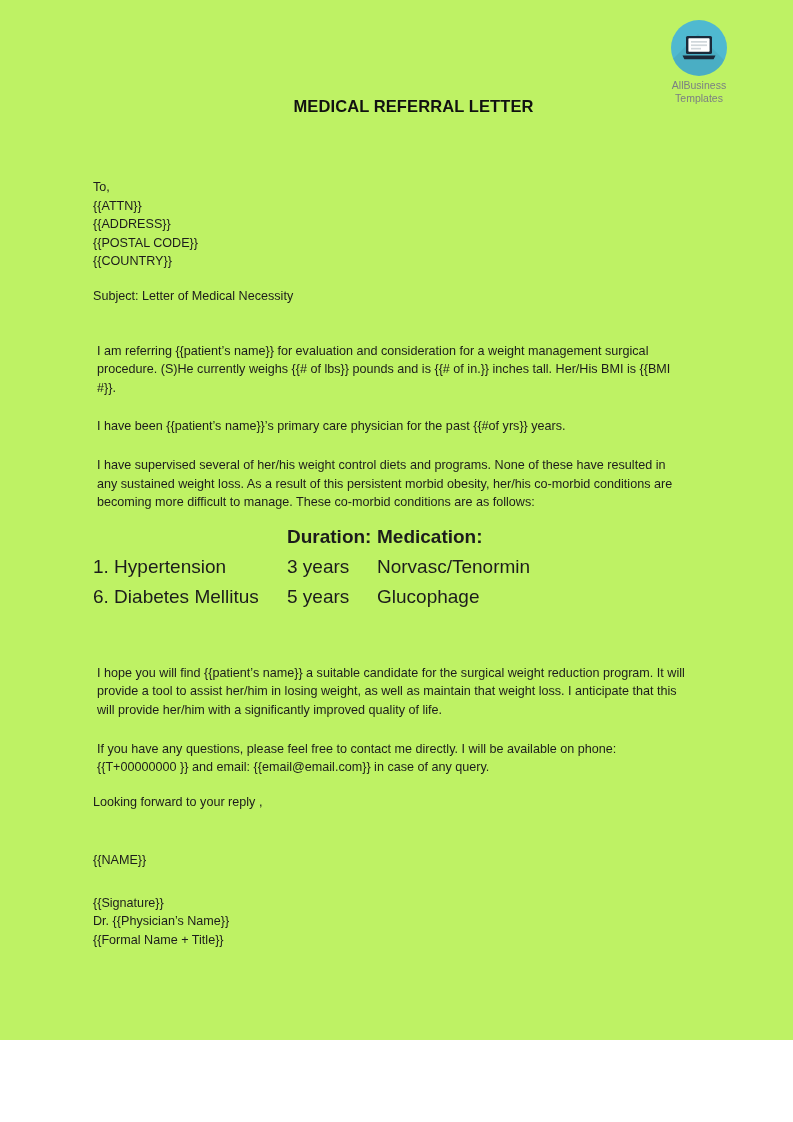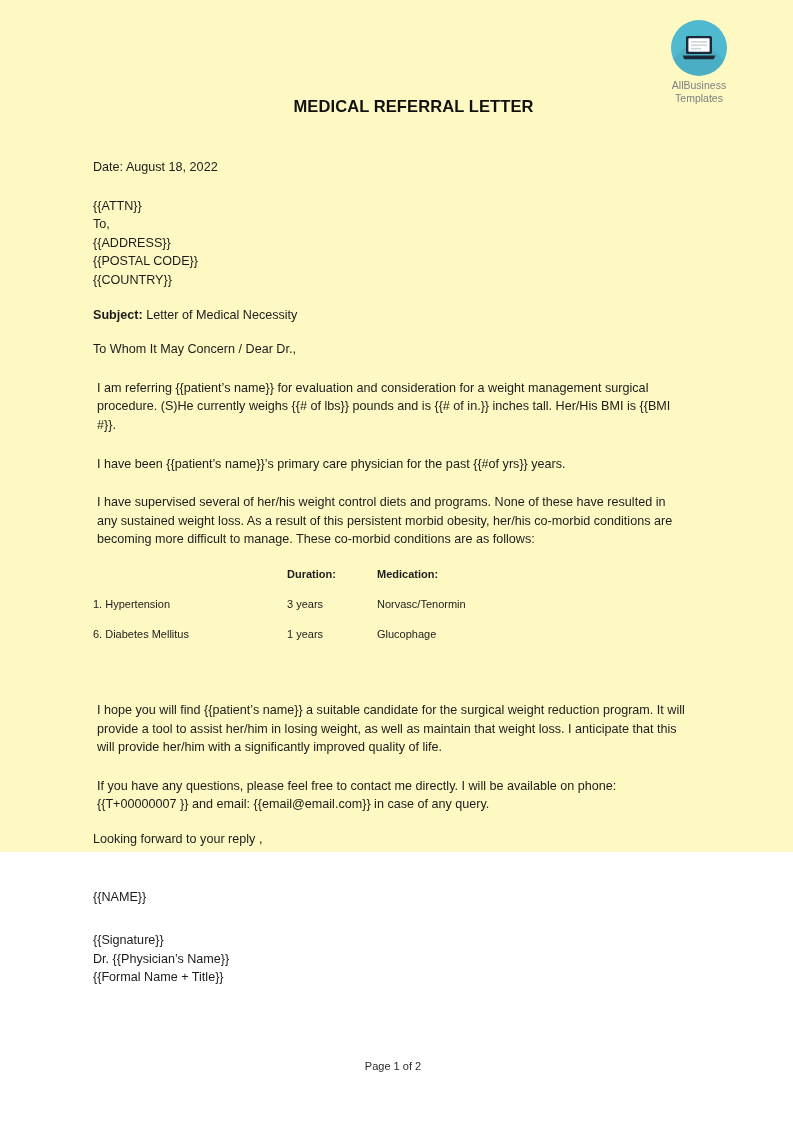--- a/index.html
+++ b/index.html
@@ -11,22 +11,22 @@
     width: 793px;
     height: 1122px;
     position: relative;
     font-family: "Liberation Sans", sans-serif;
     color: #1a1a1a;
     overflow: hidden;
   }
   .page {
     position: relative;
     width: 793px;
-    height: 852px;
-    background: #fef9c3;
+    height: 1040px;
+    background: #bef264;
   }
 
   
   .logo-block {
     position: absolute;
     top: 20px;
     right: 42px;
     width: 104px;
     text-align: center;
   }
@@ -91,34 +91,34 @@
   .line { white-space: pre-wrap; }
   .gap-12 { height: 12px; }
   .gap-16 { height: 16px; }
   .gap-20 { height: 20px; }
   .gap-24 { height: 24px; }
   .gap-30 { height: 30px; }
   .para {
     margin: 4px;
     white-space: normal;
   }
-  .bold { font-weight: bold; }
+  .bold { font-weight: normal; }
 
   
   .cond-table {
     border-collapse: collapse;
     width: 500px;
     table-layout: fixed;
   }
   .cond-table td, .cond-table th {
     padding: 0;
     text-align: left;
     vertical-align: top;
     font-weight: normal;
-    font-size: 11px;
+    font-size: 19px;
     height: 30px;
     line-height: 18.6px;
   }
   .cond-table th {
     font-weight: bold;
     height: 30px;
   }
   .col-cond { width: 194px; }
   .col-dur  { width: 90px; }
   .col-med  { width: 216px; }
@@ -154,37 +154,35 @@
     <div class="logo-text">
       <div>AllBusiness</div>
       <div>Templates</div>
     </div>
   </div>
 
   <div class="doc-title">MEDICAL REFERRAL  LETTER</div>
 
   <div class="body-wrap">
 
-    <div class="line">Date: August 18, 2022</div>
 
     <div class="gap-20"></div>
 
+    <div class="line">To,</div>
     <div class="line">{{ATTN}}</div>
-    <div class="line">To,</div>
     <div class="line">{{ADDRESS}}</div>
     <div class="line">{{POSTAL CODE}}</div>
     <div class="line">{{COUNTRY}}</div>
 
     <div class="gap-16"></div>
 
     <div class="line"><span class="bold">Subject:</span><span> Letter of Medical Necessity</span></div>
 
     <div class="gap-16"></div>
 
-    <div class="line">To Whom It May Concern / Dear Dr.,</div>
 
     <div class="gap-16"></div>
 
     <p class="para">I am referring {{patient’s name}} for evaluation and consideration for a weight management surgical procedure. (S)He currently weighs {{# of lbs}} pounds and is {{# of in.}} inches tall. Her/His BMI is {{BMI #}}.</p>
 
     <div class="gap-12"></div>
 
     <p class="para">I have been {{patient’s name}}’s primary care physician for the past {{#of yrs}} years.</p>
 
     <div class="gap-12"></div>
@@ -202,51 +200,50 @@
         </tr>
       </thead>
       <tbody>
         <tr>
           <td>1. Hypertension</td>
           <td>3 years</td>
           <td>Norvasc/Tenormin</td>
         </tr>
         <tr>
           <td>6. Diabetes Mellitus</td>
-          <td>1 years</td>
+          <td>5 years</td>
           <td>Glucophage</td>
         </tr>
       </tbody>
     </table>
 
     <div class="gap-30"></div>
 
 
     <div class="gap-12"></div>
 
     <p class="para">I hope you will find  {{patient’s name}} a suitable candidate for the surgical weight reduction program. It will provide a tool to assist her/him in losing weight, as well as maintain that weight loss. I anticipate that this will provide her/him with a significantly improved quality of life.</p>
 
     <div class="gap-12"></div>
 
-    <p class="para">If you have any questions, please  feel free to contact me directly. I will be available on phone: {{T+00000007 }} and email: {{email@email.com}} in case of any query.</p>
+    <p class="para">If you have any questions, please  feel free to contact me directly. I will be available on phone: {{T+00000000 }} and email: {{email@email.com}} in case of any query.</p>
 
     <div class="gap-12"></div>
 
     <div class="line">Looking forward to your reply ,</div>
 
     <div class="gap-16"></div>
 
 
     <div class="gap-24"></div>
 
     <div class="line">{{NAME}}</div>
 
     <div class="gap-24"></div>
 
     <div class="line">{{Signature}}</div>
     <div class="line">Dr. {{Physician’s Name}}</div>
     <div class="line">{{Formal Name + Title}}</div>
 
   </div>
 
-  <div class="footer">Page 1 of 2</div>
 
 </div>
 
 </body></html>

